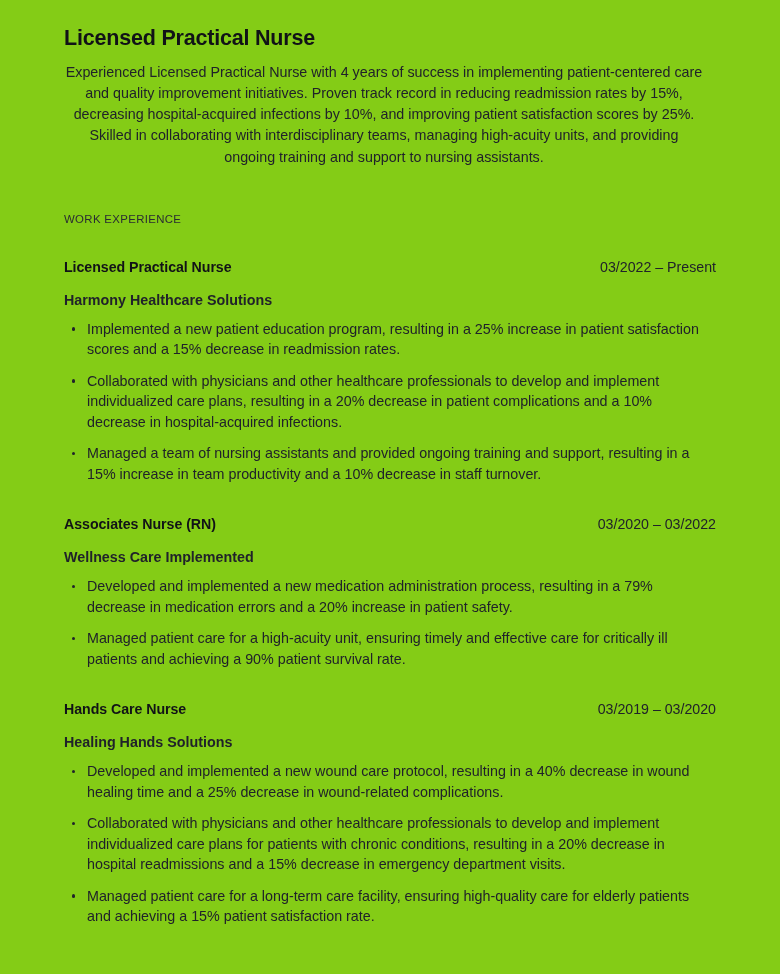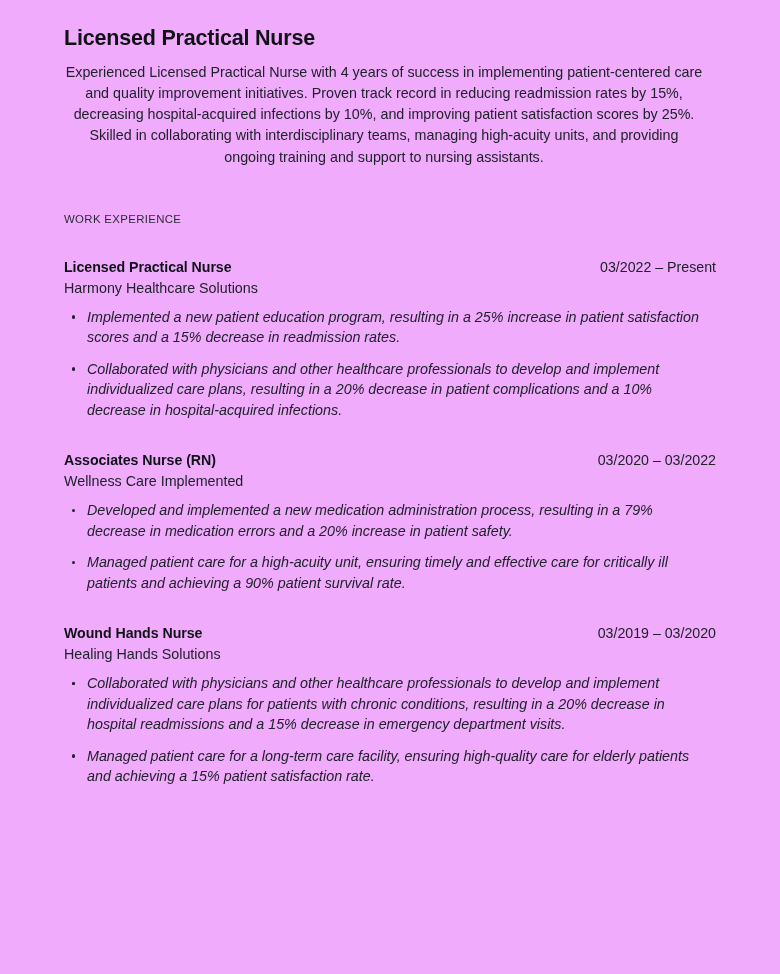--- a/index.html
+++ b/index.html
@@ -14,21 +14,21 @@
     font-family: "Liberation Sans", sans-serif;
     color: #15161a;
     -webkit-font-smoothing: antialiased;
   }
 
   #resume {
     box-sizing: border-box;
     width: 780px;
     height: 974px;
     padding: 26px 64px 0 64px;
-    background: #f0abfc;
+    background: #84cc16;
   }
 
   .doc-title {
     font-size: 21.5px;
     font-weight: bold;
     letter-spacing: -0.2px;
     line-height: 1.2;
     margin: 0 0 10px 0;
     color: #111217;
   }
@@ -72,28 +72,28 @@
   .job-date {
     font-size: 14.2px;
     color: #20222a;
     white-space: nowrap;
     text-align: left;
   }
 
   .job-company {
     font-size: 14.3px;
     color: #20222a;
-    margin-top: 5px;
+    margin-top: 17px;
+    font-weight: bold;
   }
 
   .bullets {
     list-style: none;
     margin: 11px 16px 0 0;
     padding: 0;
-    font-style: italic;
   }
 
   .bullets li {
     position: relative;
     font-size: 14.3px;
     line-height: 20.5px;
     color: #20222a;
     padding-left: 23px;
     margin-top: 11px;
     max-width: 629px;
@@ -123,41 +123,42 @@
 
   <div class="job first">
     <div class="job-head">
       <span class="job-title">Licensed Practical Nurse</span>
       <span class="job-date">03/2022 – Present</span>
     </div>
     <div class="job-company">Harmony Healthcare Solutions</div>
     <ul class="bullets">
       <li><span class="dot"></span><span>Implemented a new patient education program, resulting in a 25% increase in patient satisfaction scores and a 15% decrease in readmission rates.</span></li>
       <li><span class="dot"></span><span>Collaborated with physicians and other healthcare professionals to develop and implement individualized care plans, resulting in a 20% decrease in patient complications and a 10% decrease in hospital-acquired infections.</span></li>
+      <li><span class="dot"></span><span>Managed a team of nursing assistants and provided ongoing training and support, resulting in a 15% increase in team productivity and a 10% decrease in staff turnover.</span></li>
     </ul>
   </div>
 
   <div class="job">
     <div class="job-head">
       <span class="job-title">Associates Nurse (RN)</span>
       <span class="job-date">03/2020 – 03/2022</span>
     </div>
     <div class="job-company">Wellness Care Implemented</div>
     <ul class="bullets">
       <li><span class="dot"></span><span>Developed and implemented a new medication administration process, resulting in a 79% decrease in medication errors and a 20% increase in patient safety.</span></li>
       <li><span class="dot"></span><span>Managed patient care for a high-acuity unit, ensuring timely and effective care for critically ill patients and achieving a 90% patient survival rate.</span></li>
     </ul>
   </div>
 
   <div class="job">
     <div class="job-head">
-      <span class="job-title">Wound Hands Nurse</span>
+      <span class="job-title">Hands Care Nurse</span>
       <span class="job-date">03/2019 – 03/2020</span>
     </div>
     <div class="job-company">Healing Hands Solutions</div>
     <ul class="bullets">
-      <li><span class="dot"></span></li>
+      <li><span class="dot"></span><span>Developed and implemented a new wound care protocol, resulting in a 40% decrease in wound healing time and a 25% decrease in wound-related complications.</span></li>
       <li><span class="dot"></span><span>Collaborated with physicians and other healthcare professionals to develop and implement individualized care plans for patients with chronic conditions, resulting in a 20% decrease in hospital readmissions and a 15% decrease in emergency department visits.</span></li>
       <li><span class="dot"></span><span>Managed patient care for a long-term care facility, ensuring high-quality care for elderly patients and achieving a 15% patient satisfaction rate.</span></li>
     </ul>
   </div>
 
 </div>
 
 </body></html>

